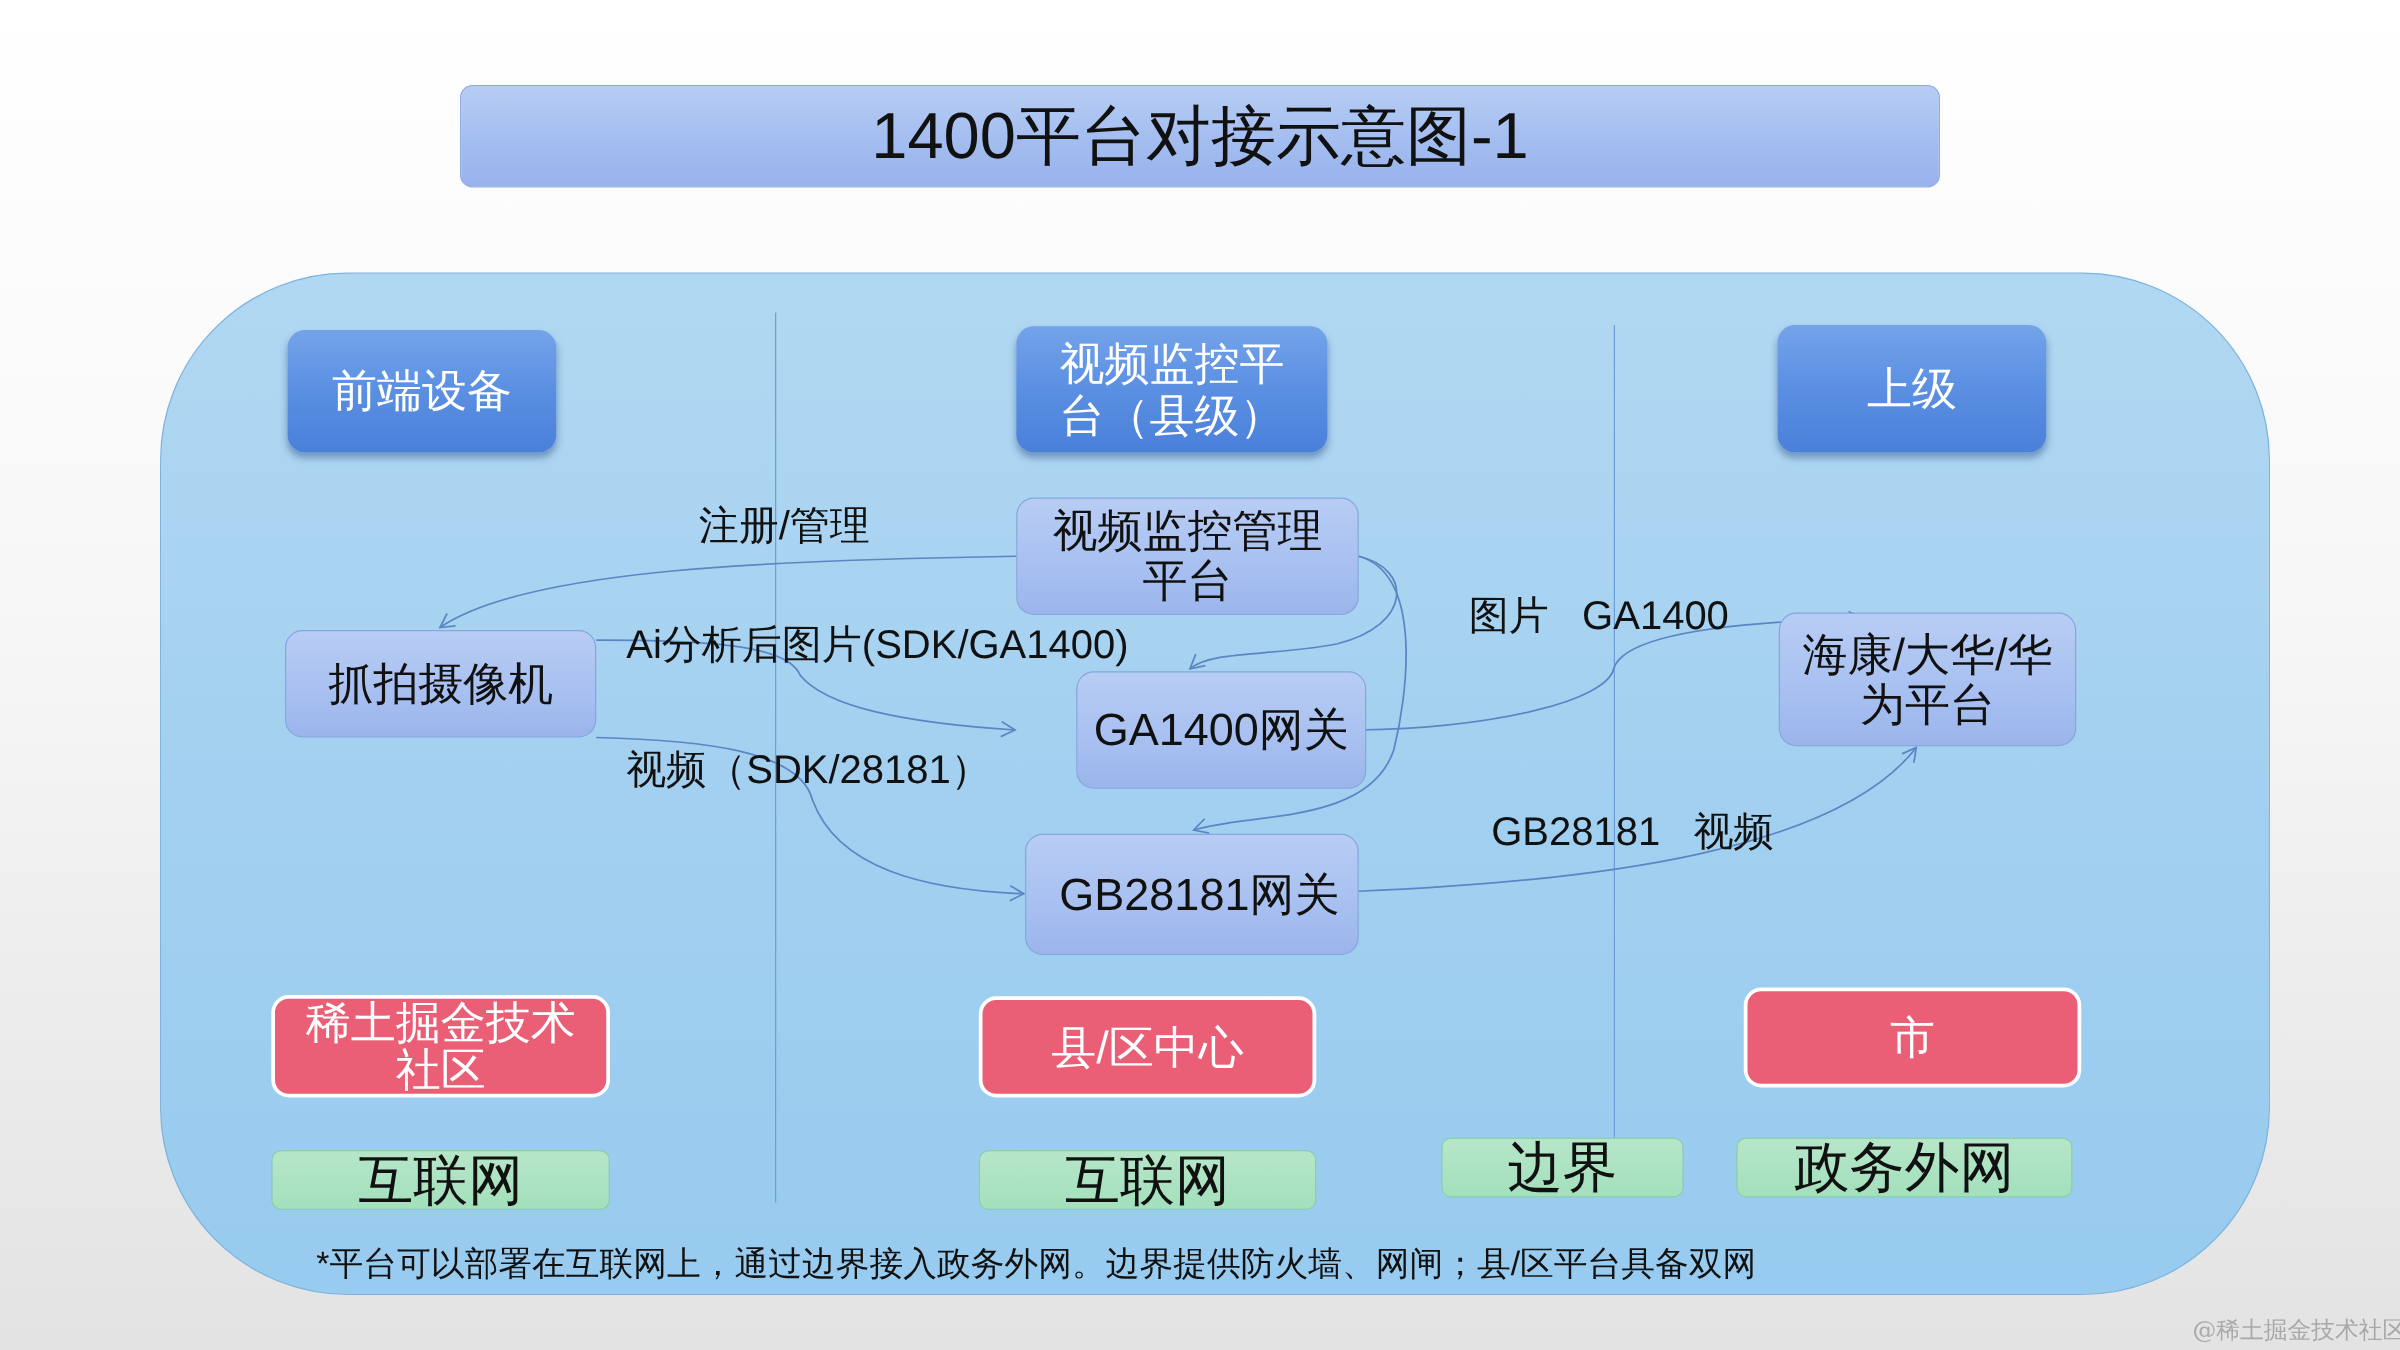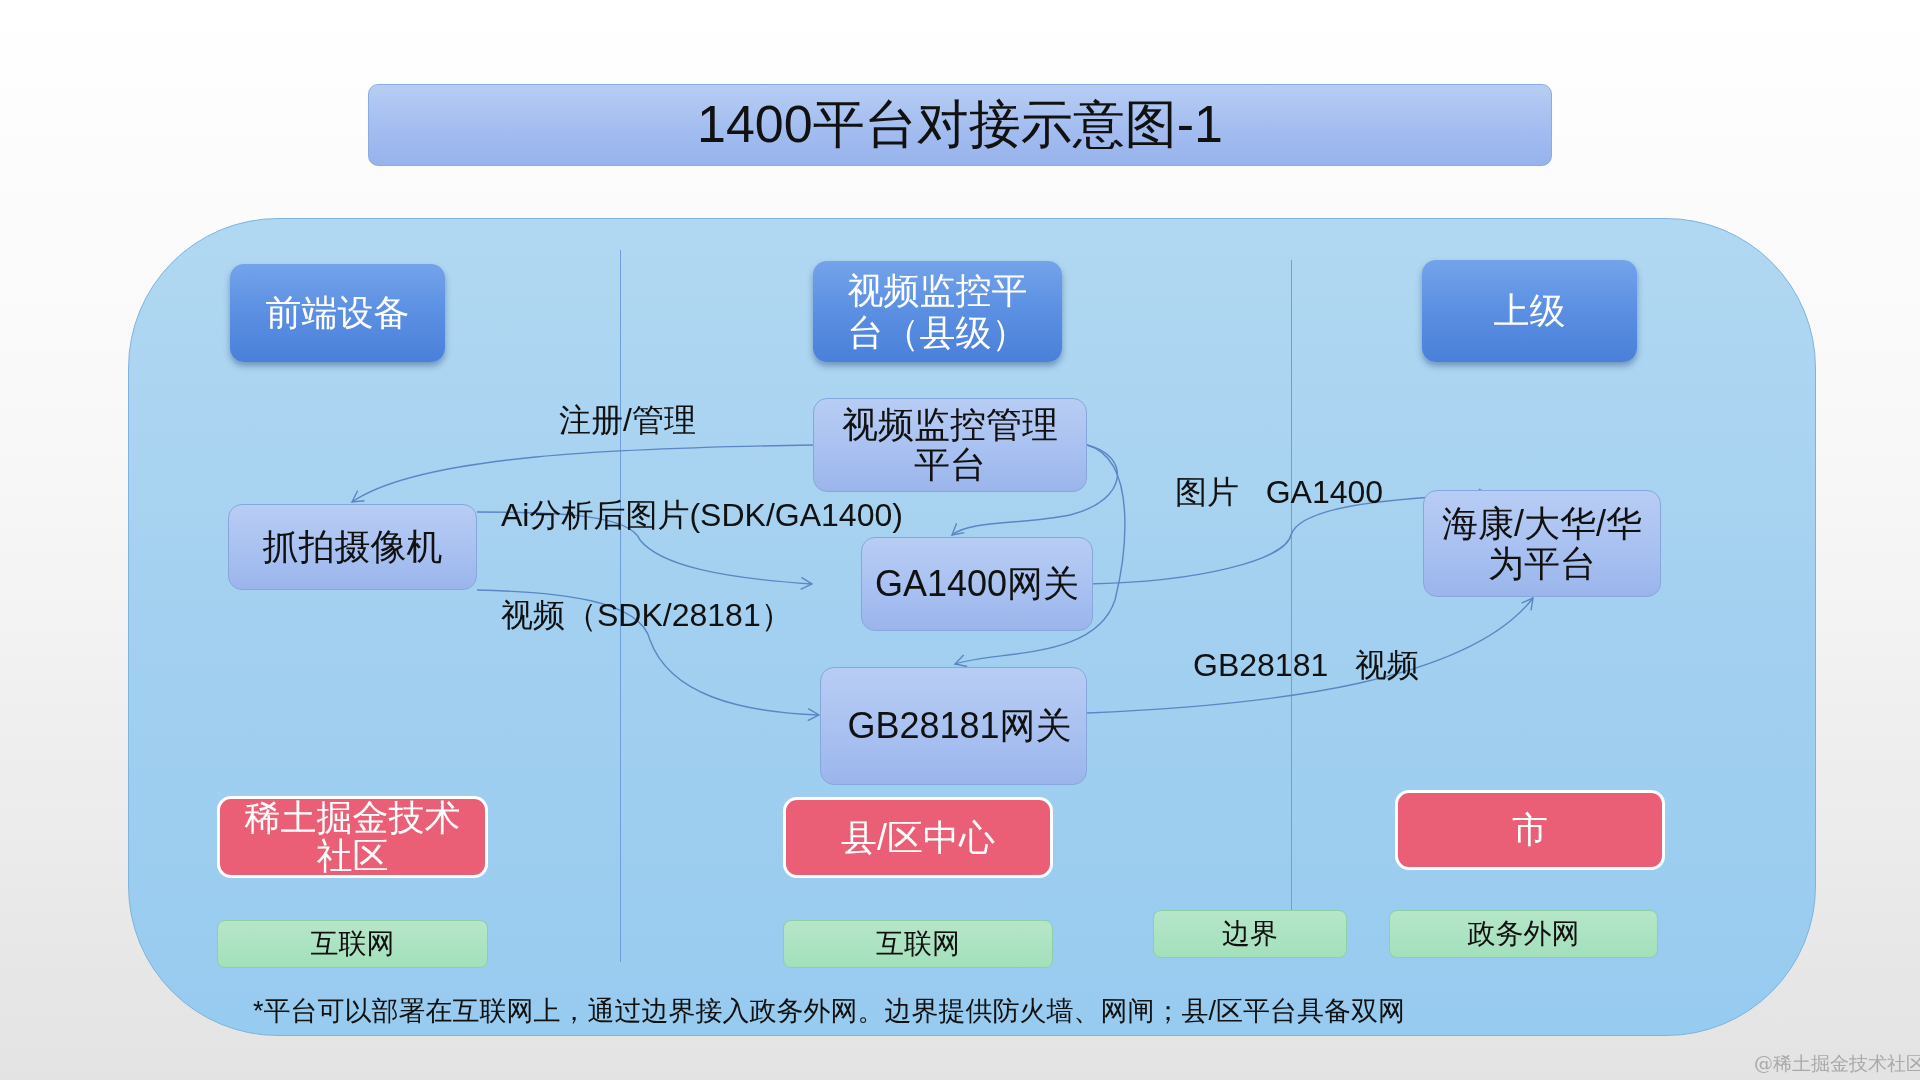--- a/index.html
+++ b/index.html
@@ -3,36 +3,36 @@
 <meta charset="utf-8">
 <style>
   html,body{margin:0;padding:0;}
   body{width:1920px;height:1080px;position:relative;overflow:hidden;
     background:linear-gradient(180deg,#ffffff 0%,#f7f7f7 45%,#e3e3e3 100%);
     font-family:"Liberation Sans","DejaVu Sans",sans-serif;}
   .abs{position:absolute;box-sizing:border-box;}
   .title-bar{left:368px;top:68px;width:1184px;height:82px;border-radius:10px;
     background:linear-gradient(180deg,#b7cdf3 0%,#a3bdf0 55%,#98b3ec 100%);
     border:1px solid #8eaae2;display:flex;align-items:center;justify-content:center;
-    font-size:52px;color:#111;letter-spacing:0px;margin-top:16px;}
+    font-size:52px;color:#111;letter-spacing:0px;}
   .container{left:128px;top:218px;width:1688px;height:818px;border-radius:150px;
     background:linear-gradient(180deg,#b1d8f2 0%,#a3d0f0 50%,#97cbef 100%);
     border:1px solid #7db3de;}
   .vline{width:1px;background:#6f9fd8;}
   .hdr{border-radius:14px;color:#fff;font-size:36px;display:flex;align-items:center;justify-content:center;
     text-align:center;line-height:42px;
     background:linear-gradient(180deg,#74a3ea 0%,#5a8fe2 50%,#4a80d9 100%);
     box-shadow:0 4px 6px rgba(40,70,130,.45);}
   .node{border-radius:14px;color:#111;font-size:36px;display:flex;align-items:center;justify-content:center;
     text-align:center;line-height:40px;
     background:linear-gradient(180deg,#b8cdf4 0%,#a9c1f1 55%,#9bb5ec 100%);
     border:1px solid #87a6dc;}
   .red{border-radius:14px;color:#fff;font-size:36px;display:flex;align-items:center;justify-content:center;
     text-align:center;line-height:40px;background:#ea5f75;border:3px solid #ffffff;}
-  .green{border-radius:8px;color:#111;font-size:28px;display:flex;align-items:center;justify-content:center;
+  .green{border-radius:8px;color:#111;font-size:44px;display:flex;align-items:center;justify-content:center;
     background:linear-gradient(180deg,#b6e6c8 0%,#a3e0bc 100%);border:1px solid #8ccfa8;}
   .lbl{font-size:32px;color:#111;white-space:nowrap;}
   .foot{font-size:27px;color:#111;white-space:nowrap;}
   .wm{font-size:19px;color:#a9a9a9;white-space:nowrap;font-family:"DejaVu Serif",serif;}
   svg.arrows{position:absolute;left:0;top:0;}
 </style>
 </head>
 <body>
 
 <div class="abs title-bar">1400平台对接示意图-1</div>
@@ -66,21 +66,21 @@
   </g>
 </svg>
 
 <div class="abs hdr" style="left:230px;top:264px;width:215px;height:98px;">前端设备</div>
 <div class="abs hdr" style="left:813px;top:261px;width:249px;height:101px;padding:0 22px;">视频监控平台（县级）</div>
 <div class="abs hdr" style="left:1422px;top:260px;width:215px;height:102px;">上级</div>
 
 <div class="abs node" style="left:813px;top:398px;width:274px;height:94px;padding:0 24px;">视频监控管理平台</div>
 <div class="abs node" style="left:228px;top:504px;width:249px;height:86px;">抓拍摄像机</div>
 <div class="abs node" style="left:861px;top:537px;width:232px;height:94px;">GA1400网关</div>
-<div class="abs node" style="left:820px;top:667px;width:267px;height:118px;padding-left:12px;">GB28181网关</div>
+<div class="abs node" style="left:820px;top:667px;width:267px;height:97px;padding-left:12px;">GB28181网关</div>
 <div class="abs node" style="left:1423px;top:490px;width:238px;height:107px;padding:0 16px;">海康/大华/华为平台</div>
 
 <div class="abs lbl" style="left:559px;top:399px;">注册/管理</div>
 <div class="abs lbl" style="left:501px;top:494px;">Ai分析后图片(SDK/GA1400)</div>
 <div class="abs lbl" style="left:501px;top:594px;">视频（SDK/28181）</div>
 <div class="abs lbl" style="left:1175px;top:471px;white-space:pre;">图片   GA1400</div>
 <div class="abs lbl" style="left:1193px;top:644px;white-space:pre;">GB28181   视频</div>
 
 <div class="abs red" style="left:217px;top:796px;width:271px;height:82px;padding:0 20px;line-height:38px;">稀土掘金技术社区</div>
 <div class="abs red" style="left:783px;top:797px;width:270px;height:81px;">县/区中心</div>

